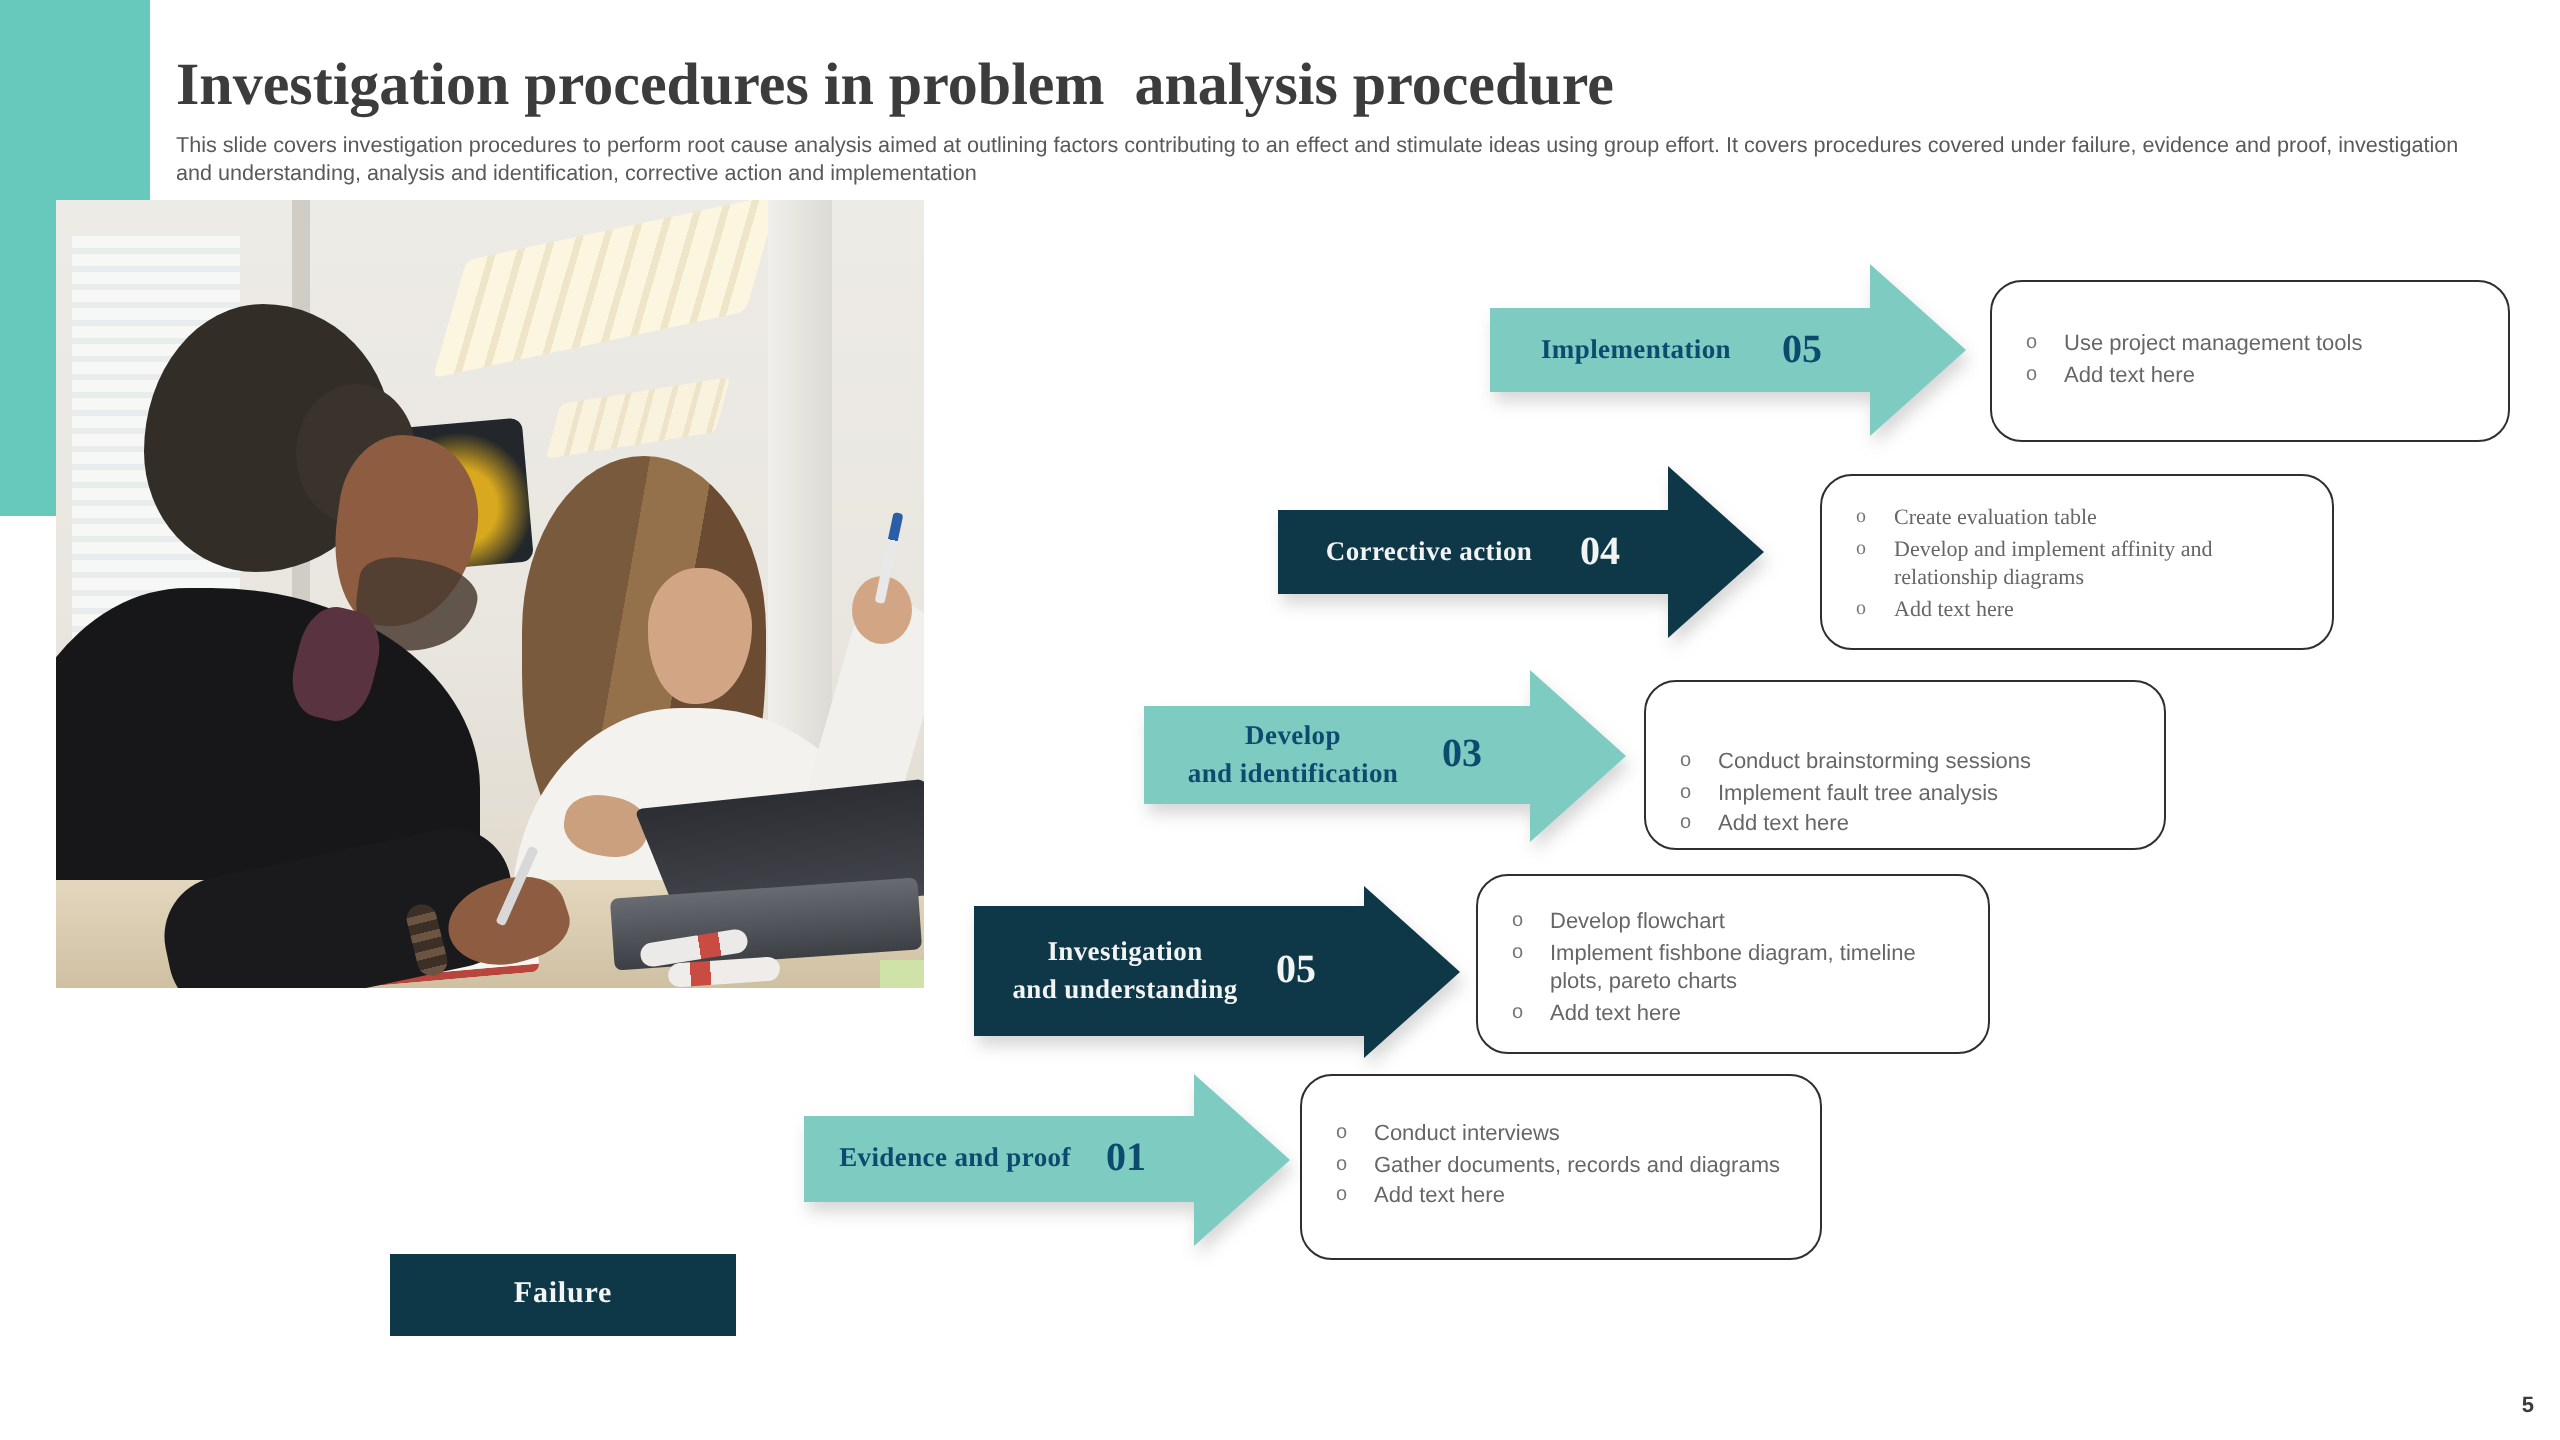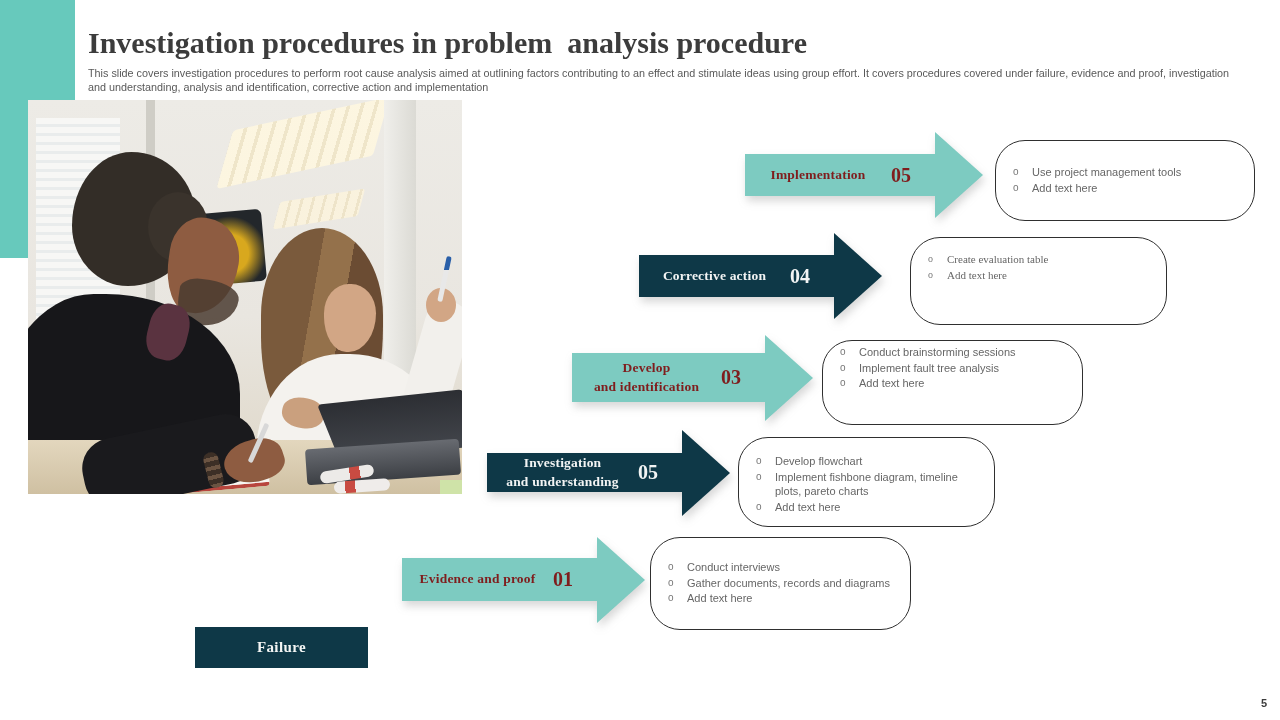--- a/index.html
+++ b/index.html
@@ -86,40 +86,40 @@
   .step-rect{position:relative;display:flex;align-items:center;height:100%;}
   .step-label{flex:1;text-align:center;font-family:"Liberation Serif",serif;font-weight:bold;
      font-size:13.5px;line-height:1.35;letter-spacing:.2px;}
   .step-label span{display:block;}
   .step-num{width:44px;text-align:left;font-family:"Liberation Serif",serif;font-weight:bold;
      font-size:20px;}
   .head{position:absolute;left:100%;top:50%;transform:translateY(-50%);width:0;height:0;
      border-top:43px solid transparent;border-bottom:43px solid transparent;border-left:48px solid #000;}
   .teal .step-rect{background:#7dcbc1;}
   .teal .head{border-left-color:#7dcbc1;}
-  .teal .step-label,.teal .step-num{color:#7f1d1d;}
+  .teal .step-label,.teal .step-num{color:#0c4a6e;}
   .navy .step-rect{background:#0e3847;}
   .navy .head{border-left-color:#0e3847;}
   .navy .step-label,.navy .step-num{color:#f2f4f4;}
   .a5{left:745px;top:154px;width:190px;height:42px;}
   .a4{left:639px;top:255px;width:195px;height:42px;}
   .a3{left:572px;top:353px;width:193px;height:49px;}
-  .a2{left:487px;top:453px;width:195px;height:39px;}
+  .a2{left:487px;top:453px;width:195px;height:65px;}
   .a1{left:402px;top:558px;width:195px;height:43px;}
 
   
-  .callout{position:absolute;z-index:3;background:#fff;border:1px solid #2f2f2f;border-radius:30px;
+  .callout{position:absolute;z-index:3;background:#fff;border:1px solid #2f2f2f;border-radius:16px;
      box-sizing:border-box;padding:12px 14px 8px 10px;}
   .callout ul{margin:0;padding:0;list-style:none;}
   .callout li{position:relative;padding-left:26px;font-size:11px;line-height:14.5px;color:#666666;
      margin-bottom:1px;}
   .callout li::before{content:"o";position:absolute;left:7px;top:0;font-size:10px;color:#777;}
   .c5{left:995px;top:140px;width:260px;height:81px;padding-top:24px;}
   .c4{left:910px;top:237px;width:257px;height:88px;padding-top:14px;font-family:Liberation Serif, serif;}
-  .c3{left:822px;top:340px;width:261px;height:85px;padding-top:4px;}
+  .c3{left:822px;top:340px;width:261px;height:85px;padding-top:33px;}
   .c2{left:738px;top:437px;width:257px;height:90px;padding-top:16px;}
   .c1{left:650px;top:537px;width:261px;height:93px;padding-top:22px;}
 
   
   .failure{position:absolute;left:195px;top:627px;width:173px;height:41px;background:#0e3847;
      display:flex;align-items:center;justify-content:center;z-index:3;
      font-family:"Liberation Serif",serif;font-weight:bold;font-size:15px;color:#f3f5f4;
      letter-spacing:.4px;}
 
   
@@ -192,20 +192,21 @@
       <div class="step-label">
         <span>Corrective action</span>
       </div>
       <div class="step-num">04</div>
       <div class="head"></div>
     </div>
   </div>
   <div class="callout c4">
     <ul>
       <li>Create evaluation table</li>
+      <li>Develop and implement affinity and relationship diagrams</li>
       <li>Add text here</li>
     </ul>
   </div>
 
   <div class="step-arrow teal a3">
     <div class="step-rect">
       <div class="step-label">
         <span>Develop</span>
         <span>and identification</span>
       </div>

